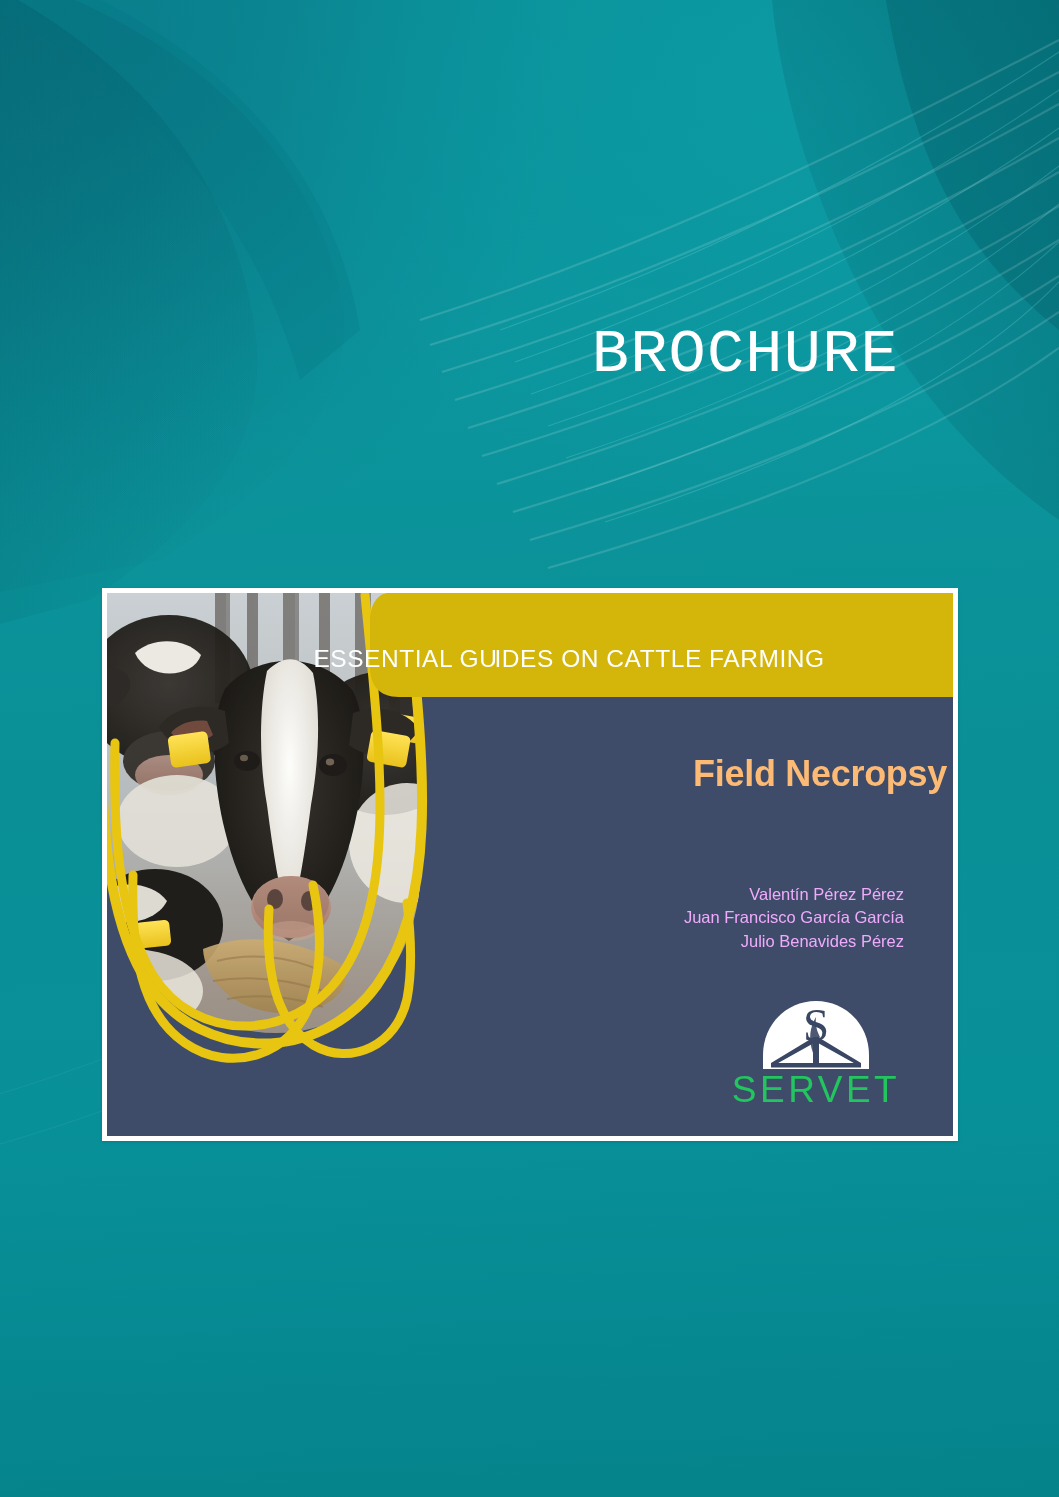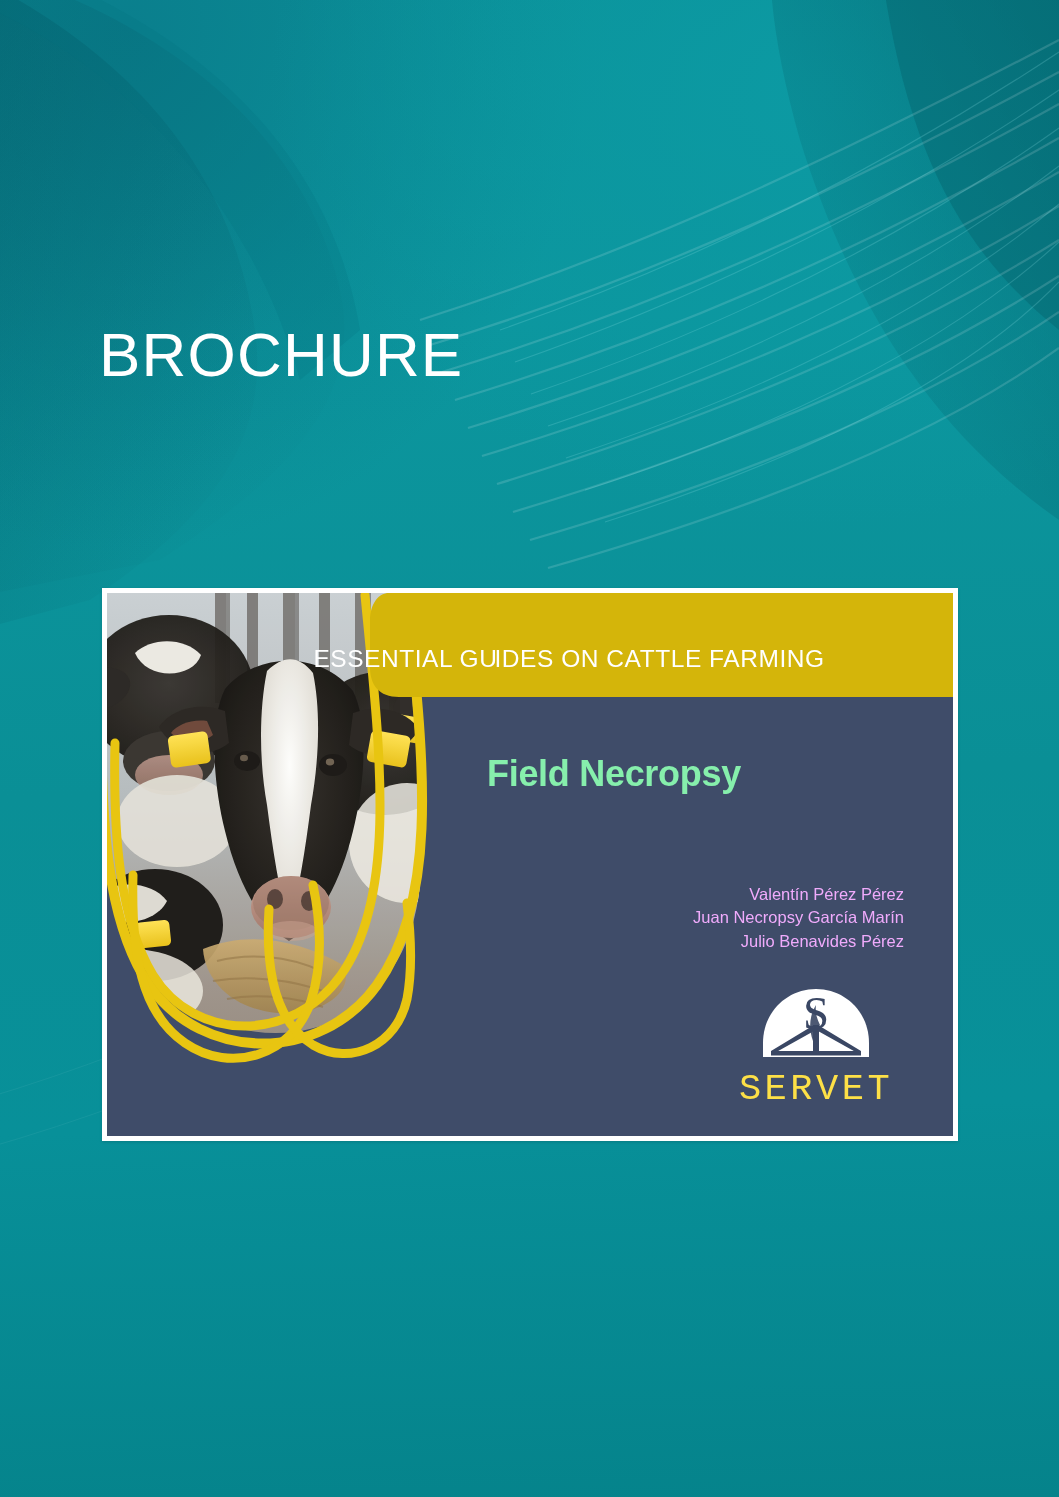--- a/index.html
+++ b/index.html
@@ -53,22 +53,23 @@
     font-family: "Liberation Sans", sans-serif;
     white-space: nowrap;
   }
   .title-sub {
     color: #ffffff;
     font-size: 62px;
     line-height: 1.0;
     font-weight: 300;
     letter-spacing: 1.2px;
     margin-top: 6px;
-    font-family: Liberation Sans, sans-serif;
+    font-family: Liberation Mono, monospace;
     white-space: nowrap;
+    text-align: right;
   }
 
   
   .cover-wrap {
     position: absolute;
     left: 102px;
     top: 588px;
     width: 856px;
     height: 553px;
     background: #ffffff;
@@ -110,25 +111,25 @@
   }
   .banner-text .u-mark {
     display: inline-block;
     position: relative;
     width: 0.62em;
     text-align: center;
   }
 
   .cover-titles {
     position: absolute;
-    left: 380px;
+    left: 400px;
     top: 162px;
     width: 440px;
-    text-align: left;
-    color: #86efac;
+    text-align: right;
+    color: #fdba74;
   }
   .book-title {
     font-size: 36px;
     font-weight: 700;
     letter-spacing: -0.3px;
     line-height: 1.08;
     font-family: "Liberation Sans", sans-serif;
   }
   .book-subtitle {
     font-size: 32px;
@@ -156,26 +157,26 @@
   
   .servet-logo {
     position: absolute;
     right: 52px;
     bottom: 28px;
     width: 170px;
     text-align: center;
   }
   .servet-logo svg { display: block; margin: 0 auto; }
   .servet-word {
-    color: #fde047;
-    font-family: Liberation Mono, monospace;
+    color: #22c55e;
+    font-family: Liberation Sans, sans-serif;
     font-size: 37px;
     letter-spacing: 3.5px;
     line-height: 1;
-    margin-top: 12px;
+    margin-top: 0;
   }
 </style>
 </head>
 <body>
 
 <div id="page">
 
   <div class="bg-layer bg-base"></div>
 
   <svg class="bg-layer" viewBox="0 0 1059 1497" preserveAspectRatio="none">
@@ -409,21 +410,21 @@
       <div class="banner-text">
         <span>ESSENTIAL G</span><span class="u-mark">U</span><span>IDES ON CATTLE FARMING</span>
       </div>
 
       <div class="cover-titles">
         <div class="book-title">Field Necropsy</div>
       </div>
 
       <div class="authors">
         <div>Valentín Pérez Pérez</div>
-        <div>Juan Necropsy García Marín</div>
+        <div>Juan Francisco García García</div>
         <div>Julio Benavides Pérez</div>
       </div>
 
       <div class="servet-logo">
         <svg width="118" height="74" viewBox="0 0 118 74">
 
           <path d="M 6,72 L 6,58 C 6,27 30,4 59,4 C 88,4 112,27 112,58 L 112,72 Z" fill="#ffffff"></path>
 
           <path d="M 14,66 L 57,40 L 61,40 L 104,66 L 104,70 L 61,46 L 57,46 L 14,70 Z" fill="#3a4764"></path>
           <rect x="14" y="66" width="90" height="4.5" fill="#3a4764"></rect>

